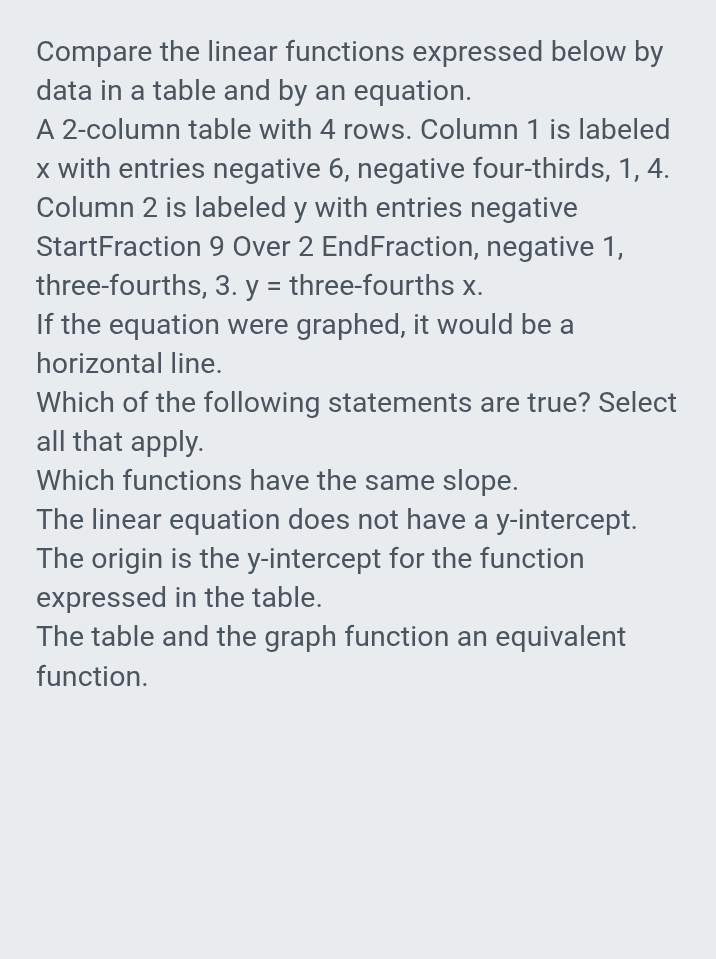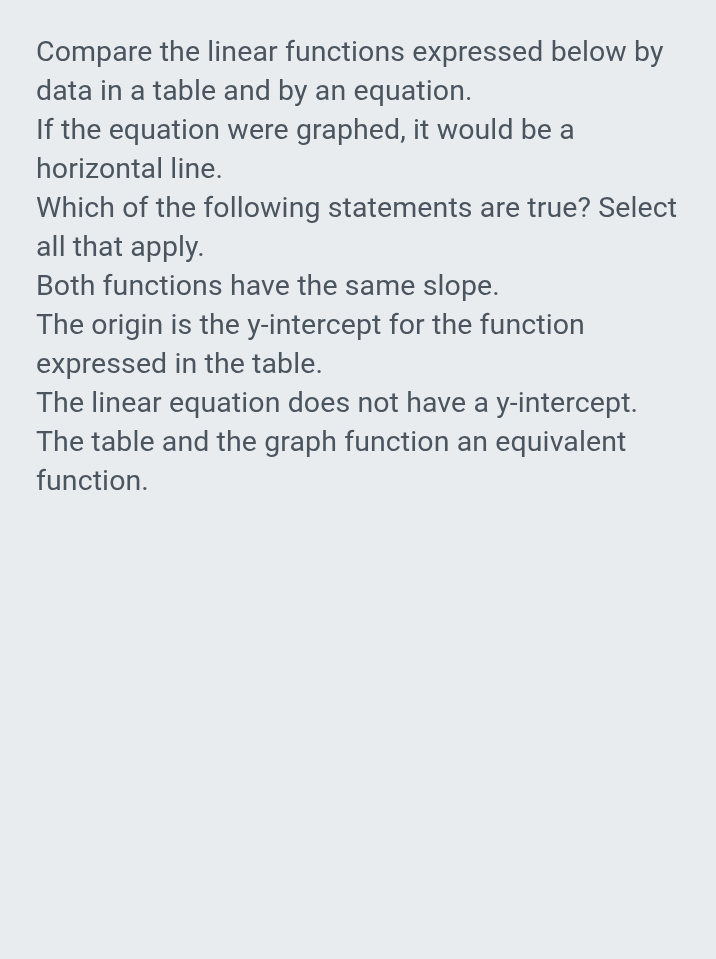--- a/index.html
+++ b/index.html
@@ -23,19 +23,20 @@
     }
     .paragraph {
       display: block;
     }
   </style>
 </head>
 <body>
 
 <div class="content">
   <span class="paragraph">Compare the linear functions expressed below by data in a table and by an equation.</span>
+  <span class="paragraph">A 2-column table with 4 rows. Column 1 is labeled x with entries negative 6, negative four-thirds, 1, 4. Column 2 is labeled y with entries negative StartFraction 9 Over 2 EndFraction, negative 1, three-fourths, 3. y = three-fourths x.</span>
   <span class="paragraph">If the equation were graphed, it would be a horizontal line.</span>
   <span class="paragraph">Which of the following statements are true?  Select all that apply.</span>
-  <span class="paragraph">Both functions have the same slope.</span>
+  <span class="paragraph">Which functions have the same slope.</span>
+  <span class="paragraph">The linear equation does not have a y-intercept.</span>
   <span class="paragraph">The origin is the y-intercept for the function expressed in the table.</span>
-  <span class="paragraph">The linear equation does not have a y-intercept.</span>
   <span class="paragraph">The table and the graph function an equivalent function.</span>
 </div>
 
 </body></html>

